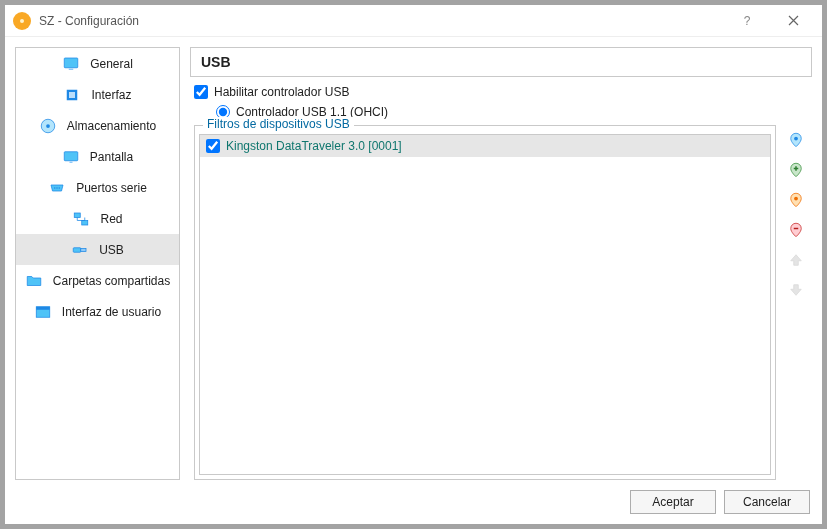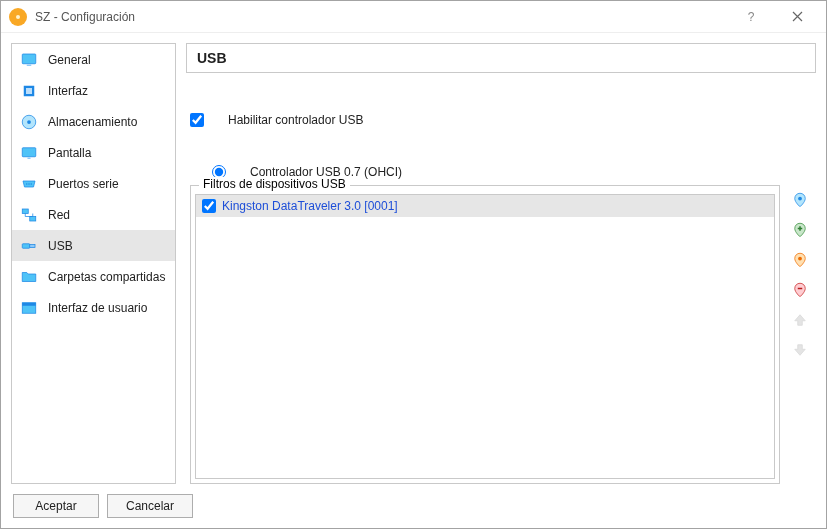--- a/index.html
+++ b/index.html
@@ -1,61 +1,61 @@
 <!DOCTYPE html>
 <html><head>
 <meta charset="utf-8">
 <style>
   * { box-sizing: border-box; margin: 0; padding: 0; font-family: "Segoe UI", Tahoma, sans-serif; font-size: 12px; }
   body { width: 827px; height: 529px; background: #fff; color: #222; }
-  .win { width: 827px; height: 529px; border: 1px solid #a3a3a3; display: flex; flex-direction: column; background: #fff; }
+  .win { width: 827px; height: 529px; border: 5px solid #a3a3a3; display: flex; flex-direction: column; background: #fff; }
 
   
   .titlebar { height: 32px; display: flex; align-items: center; padding: 0 6px 0 8px; border-bottom: 1px solid #eee; }
   .titlebar .app-icon { width: 18px; height: 18px; border-radius: 50%; background: #f9a825; display: flex; align-items: center; justify-content: center; margin-right: 8px; }
   .titlebar .app-icon svg { width: 12px; height: 12px; }
   .titlebar .title { color: #555; }
   .titlebar .spacer { flex: 1; }
   .titlebar .btn-win { width: 46px; height: 32px; display: flex; align-items: center; justify-content: center; color: #888; }
 
   
   .content { flex: 1; display: flex; padding: 10px 10px 0 10px; gap: 10px; min-height: 0; }
 
   
   .sidebar { width: 165px; border: 1px solid #c9c9c9; background: #fff; overflow: auto; }
-  .side-item { height: 31px; display: flex; align-items: center; padding: 0 8px; gap: 10px; cursor: default; }
+  .side-item { height: 31px; display: flex; align-items: center; padding: 0 8px; gap: 10px; cursor: default; justify-content: center; }
   .side-item.selected { background: #e6e6e6; }
   .side-item .ic { width: 18px; height: 18px; display: flex; align-items: center; justify-content: center; }
   .side-item .label { color: #222; white-space: nowrap; }
   .side-item.selected .label { font-weight: 500; }
 
   
   .main { flex: 1; display: flex; flex-direction: column; gap: 8px; min-width: 0; }
   .main-header { border: 1px solid #c9c9c9; padding: 6px 10px; font-weight: 700; font-size: 14px; color: #222; }
   .main-body { flex: 1; display: flex; flex-direction: column; gap: 6px; padding: 0 2px 0 4px; }
 
-  .chkrow, .radiorow { display: flex; align-items: flex-start; gap: 24px; margin-top: 32px; }
+  .chkrow, .radiorow { display: flex; align-items: flex-start; gap: 6px; }
   .chk, .rad { width: 14px; height: 14px; }
   .radiorow { padding-left: 22px; }
 
   
   .fset-wrap { flex: 1; display: flex; gap: 6px; min-height: 0; }
   .fset { flex: 1; border: 1px solid #c9c9c9; position: relative; padding: 8px 4px 4px 4px; min-height: 0; display: flex; flex-direction: column; }
-  .fset-legend { position: absolute; top: -9px; left: 8px; background: #fff; padding: 0 4px; color: #000000; }
+  .fset-legend { position: absolute; top: -9px; left: 8px; background: #fff; padding: 0 4px; color: #0369a1; }
   .devlist { flex: 1; border: 1px solid #c9c9c9; background: #fff; overflow: auto; }
   .devrow { height: 22px; background: #e6e6e6; display: flex; align-items: center; padding: 0 6px; gap: 6px; }
-  .devrow .t { color: #1d4ed8; }
+  .devrow .t { color: #0f766e; }
 
   .toolcol { width: 28px; display: flex; flex-direction: column; gap: 8px; align-items: center; padding-top: 4px; }
   .toolbtn { width: 22px; height: 22px; display: flex; align-items: center; justify-content: center; border-radius: 3px; }
   .toolbtn.disabled { opacity: .4; }
   .toolbtn svg { width: 18px; height: 18px; }
 
   
-  .footer { height: 44px; display: flex; align-items: center; gap: 8px; padding: 0 12px; }
+  .footer { height: 44px; display: flex; align-items: center; justify-content: flex-end; gap: 8px; padding: 0 12px; }
   .btn { min-width: 86px; height: 24px; border: 1px solid #adadad; background: #f6f6f6; display: flex; align-items: center; justify-content: center; cursor: default; }
 </style>
 </head>
 <body>
 
 <div class="win">
 
   <div class="titlebar">
     <span class="app-icon">
       <svg viewBox="0 0 24 24">
@@ -178,21 +178,21 @@
 
       <div class="main-body">
 
         <label class="chkrow">
           <input type="checkbox" class="chk" checked="" style="">
           <span>Habilitar controlador USB</span>
         </label>
 
         <label class="radiorow">
           <input type="radio" class="rad" checked="" style="">
-          <span>Controlador USB 0.7 (OHCI)</span>
+          <span>Controlador USB 1.1 (OHCI)</span>
         </label>
 
         <div class="fset-wrap">
           <div class="fset">
             <span class="fset-legend">Filtros de dispositivos USB</span>
             <div class="devlist">
               <div class="devrow">
                 <input type="checkbox" class="chk" checked="" style="">
                 <span class="t">Kingston DataTraveler 3.0 [0001]</span>
               </div>

